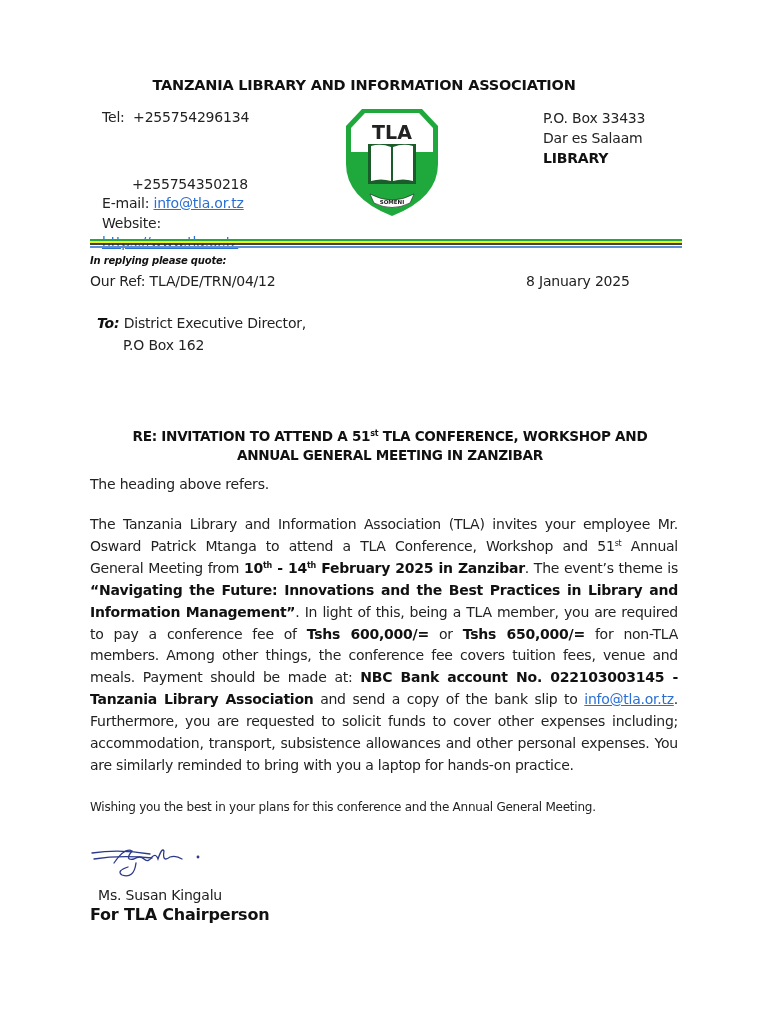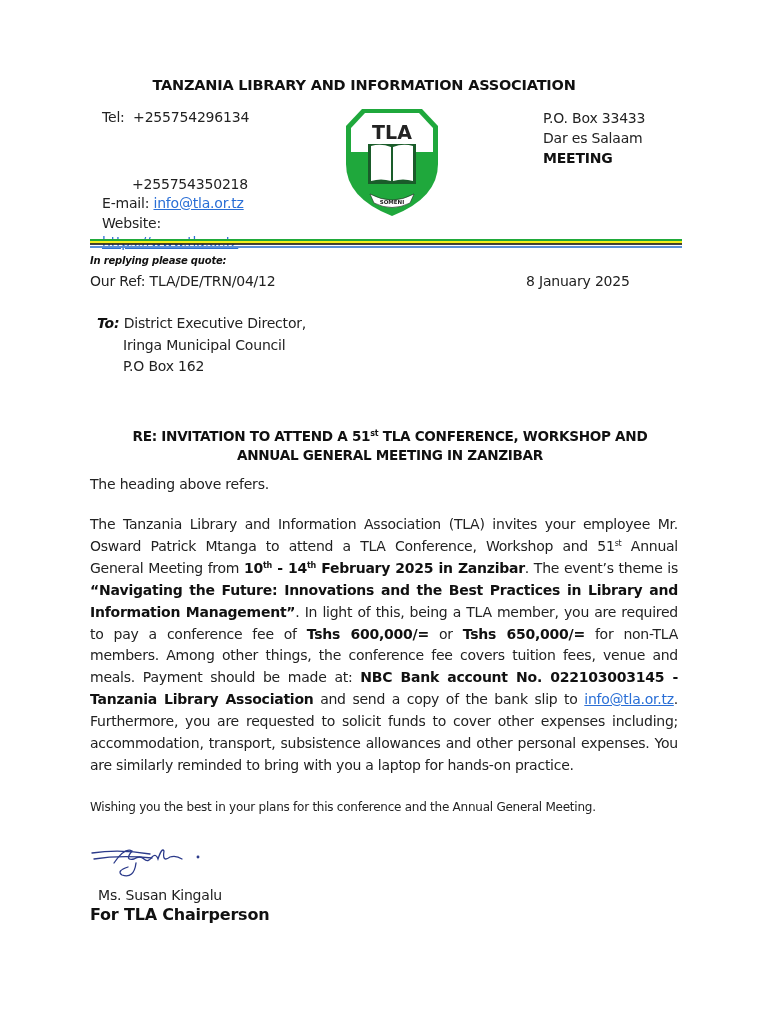--- a/index.html
+++ b/index.html
@@ -88,40 +88,39 @@
       <path d="M49 41 Q59 37 69 40 L69 75 Q59 72 49 75 Z" fill="#ffffff"></path>
     </g>
     <path d="M26 88 Q48 100 70 88 L66 97 Q48 106 30 97 Z" fill="#ffffff" stroke="#222" stroke-width="0.6"></path>
     <text x="48" y="98" text-anchor="middle" font-family="DejaVu Sans, sans-serif" font-weight="bold" font-size="5.5" fill="#222">SOMENI</text>
   </svg>
 </div>
 
 <div class="abs address">
   <div>P.O. Box 33433</div>
   <div>Dar es Salaam</div>
-  <div class="bold">MEETING</div>
+  <div class="bold">LIBRARY</div>
 </div>
 
 <div class="abs rule">
   <div class="g"></div>
     <div class="y"></div>
     <div class="k"></div>
     <div class="b"></div>
 </div>
 
 <div class="abs quote-label">In replying please quote:</div>
 <div class="abs ref">Our Ref: TLA/DE/TRN/04/12</div>
 <div class="abs date">8 January 2025</div>
 
 <div class="abs to-block">
   <div>
     <span class="bold">To:</span>
     <span>District Executive Director,</span>
   </div>
-  <div class="indent">Iringa Municipal Council</div>
   <div class="indent">P.O Box 162</div>
 </div>
 
 <div class="abs subject"><span>RE: INVITATION TO ATTEND A 51</span><sup>st</sup><span> TLA CONFERENCE, WORKSHOP AND ANNUAL GENERAL MEETING IN ZANZIBAR</span></div>
 
 <div class="abs heading-ref">The heading above refers.</div>
 
 <div class="abs body"><span>The Tanzania Library and Information Association (TLA) invites your employee Mr. Osward Patrick Mtanga to attend a TLA Conference, Workshop and 51</span><sup>st</sup><span> Annual General Meeting from </span><b><span>10</span><sup>th</sup><span> - 14</span><sup>th</sup><span> February 2025 in Zanzibar</span></b><span>. The event’s theme is </span><b>“Navigating the Future: Innovations and the Best Practices in Library and Information Management”</b><span>. In light of this, being a TLA member, you are required to pay a conference fee of </span><b>Tshs 600,000/=</b><span> or </span><b>Tshs 650,000/=</b><span> for non-TLA members. Among other things, the conference fee covers tuition fees, venue and meals. Payment should be made at: </span><b>NBC Bank account No. 022103003145 - Tanzania Library Association</b><span> and send a copy of the bank slip to </span><span class="link">info@tla.or.tz</span><span>. Furthermore, you are requested to solicit funds to cover other expenses including; accommodation, transport, subsistence allowances and other personal expenses. You are similarly reminded to bring with you a laptop for hands-on practice.</span></div>
 
 <div class="abs closing">Wishing you the best in your plans for this conference and the Annual General Meeting.</div>

